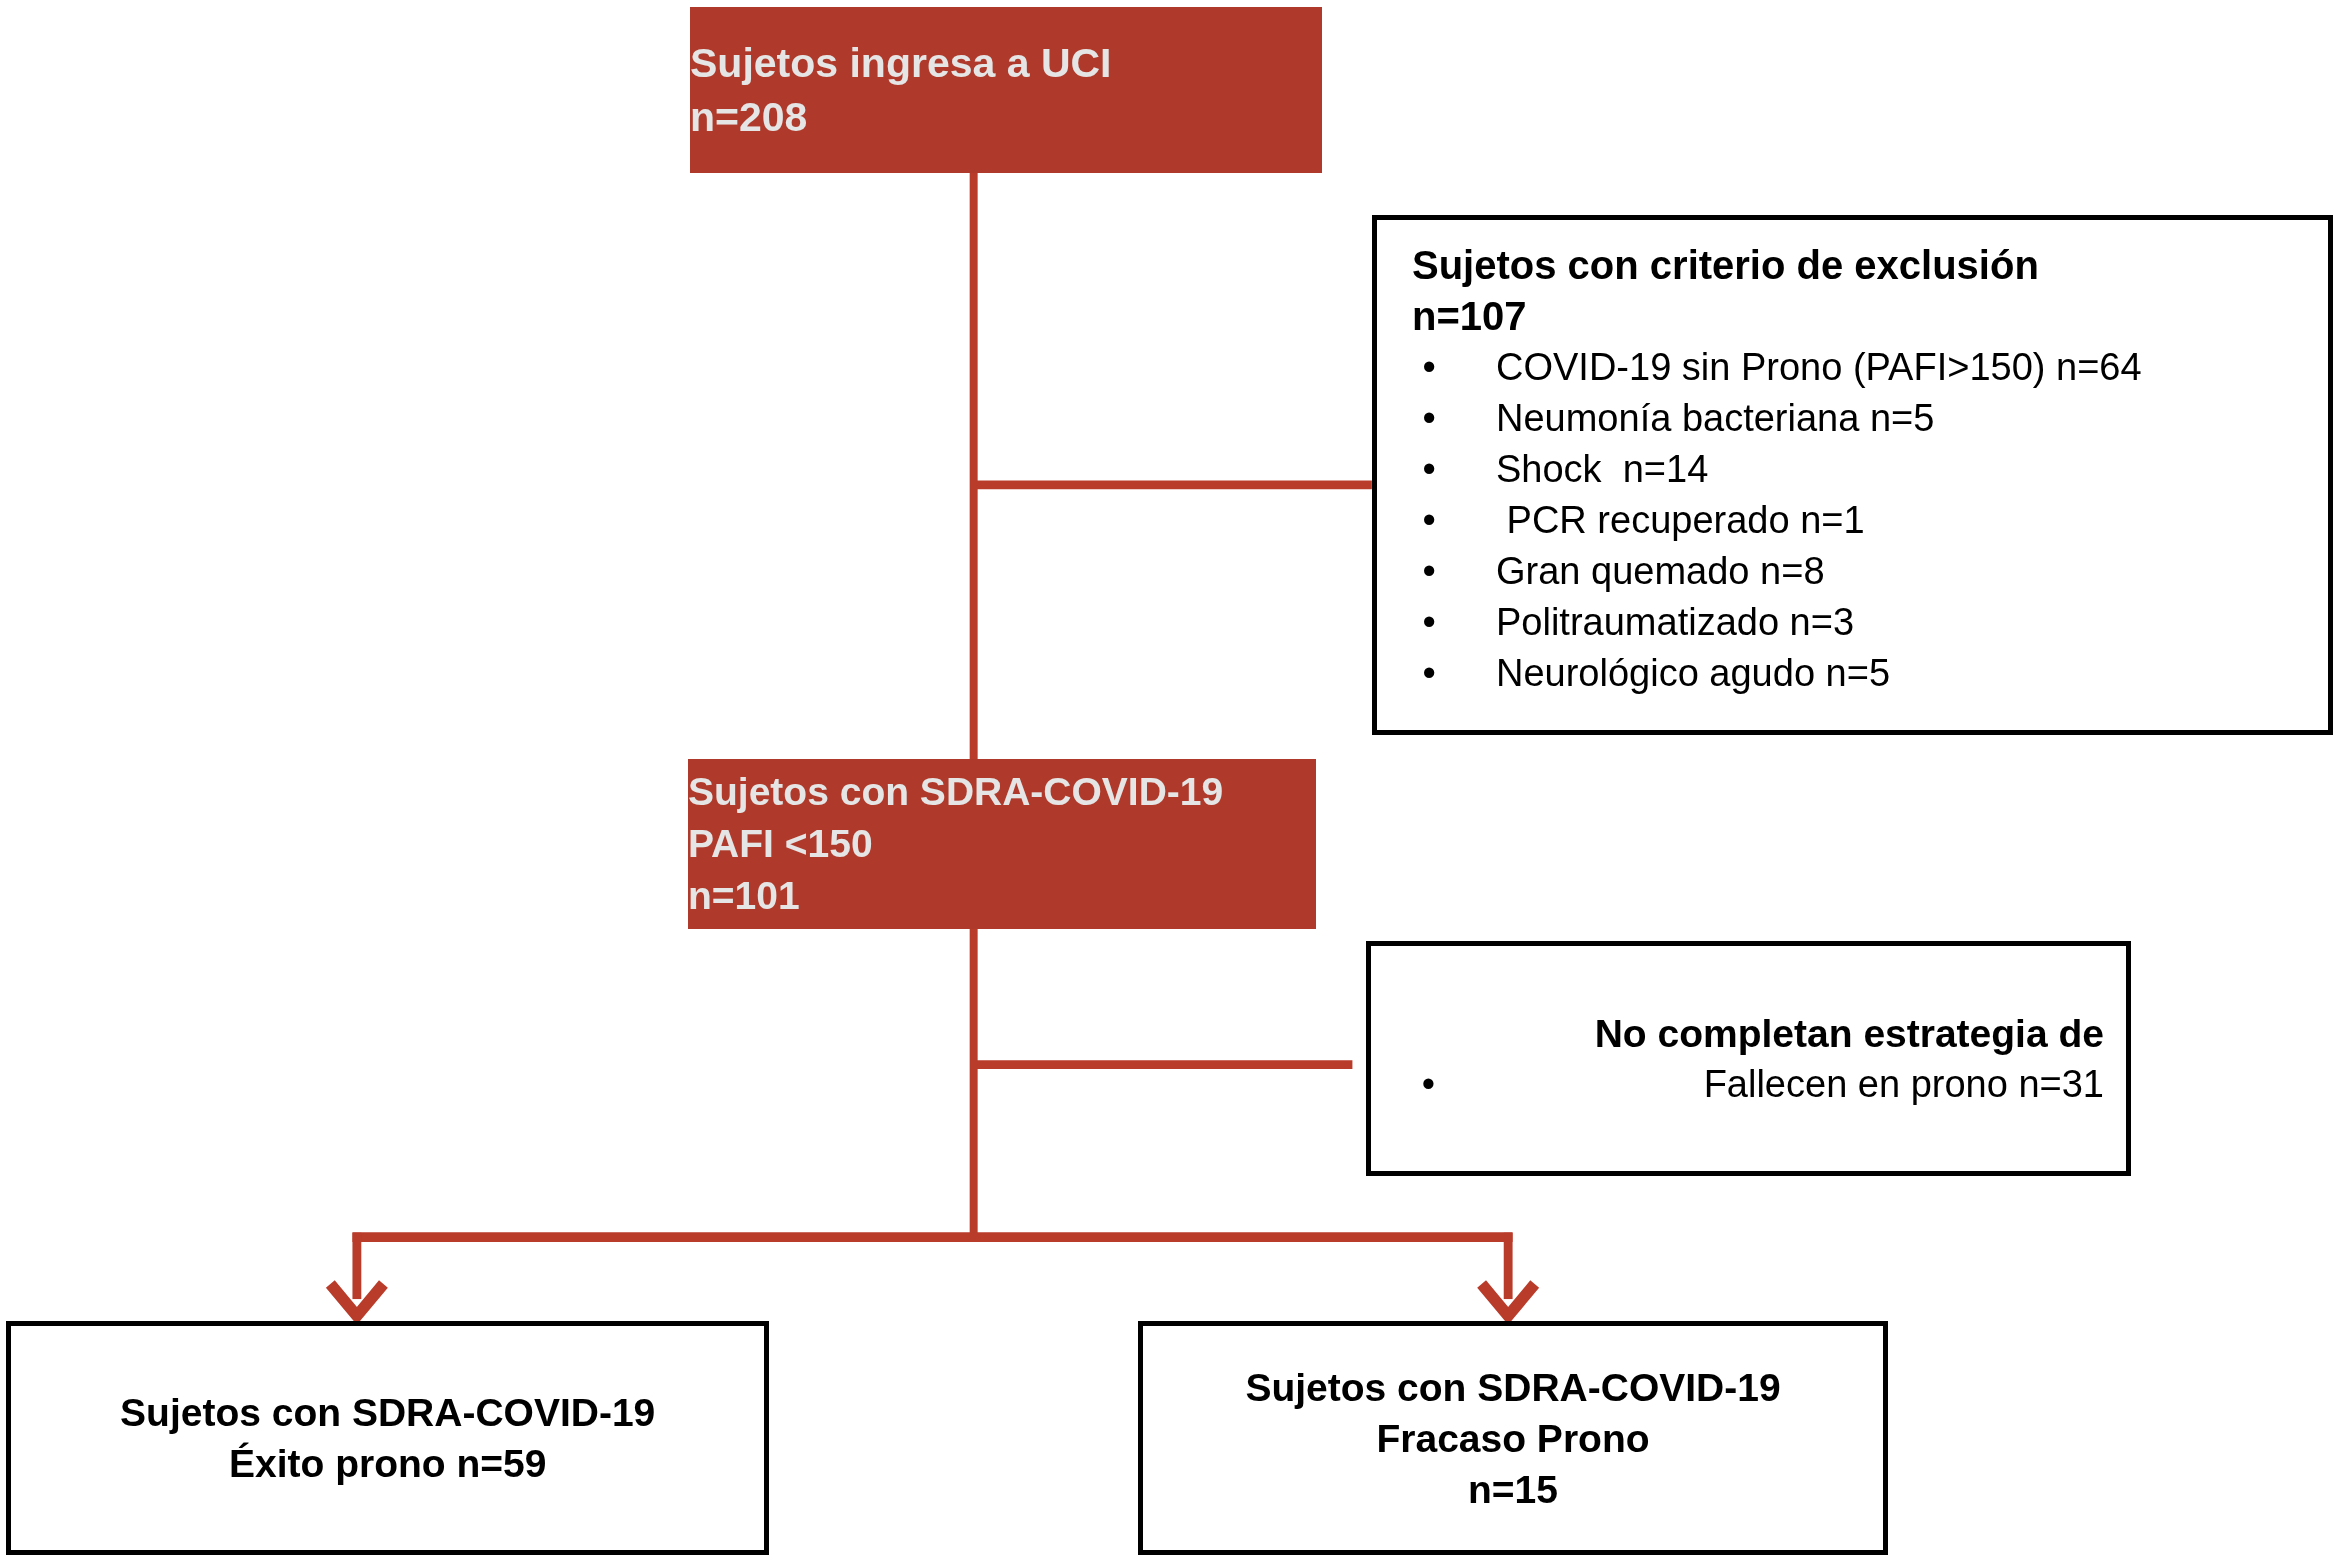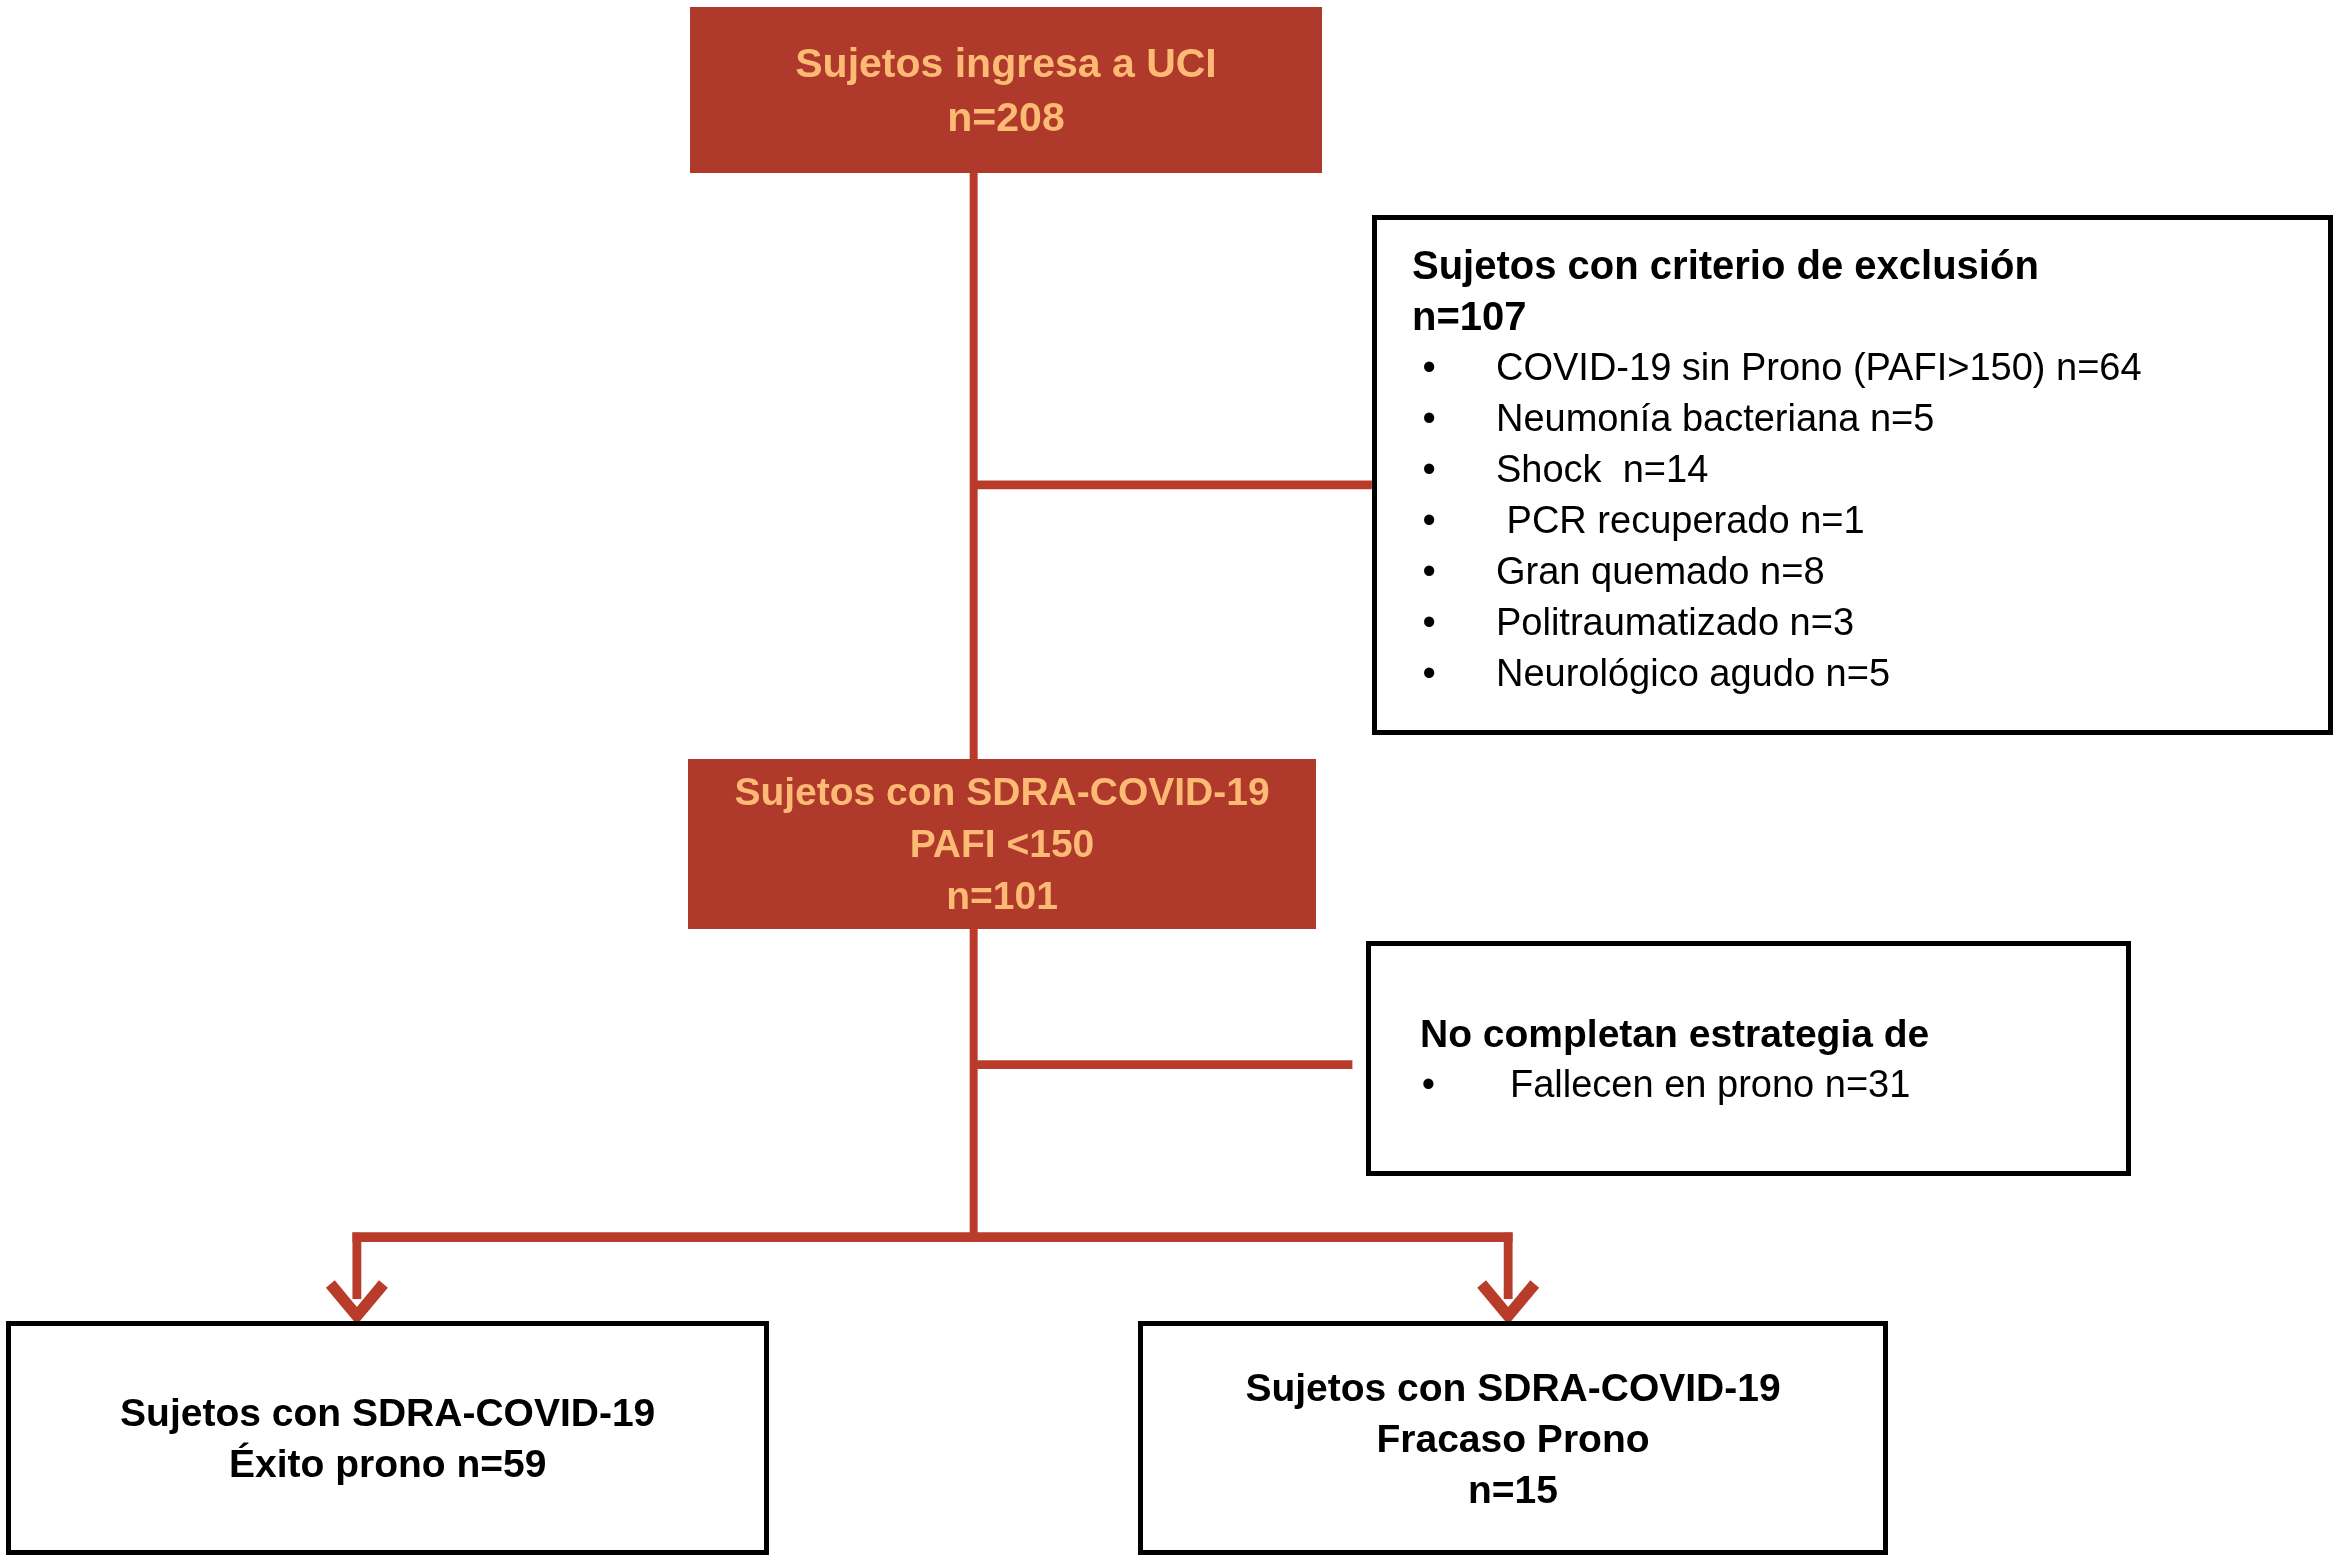--- a/index.html
+++ b/index.html
@@ -15,23 +15,23 @@
   .canvas{position:relative;width:2342px;height:1561px;background:var(--paper);}
 
   .connectors{position:absolute;left:0;top:0;width:2342px;height:1561px;pointer-events:none;}
   .cline{stroke:var(--line-red);fill:none;}
   .ahead{stroke:var(--line-red);fill:none;}
 
   .node{position:absolute;}
 
   .red-box{
     background:var(--box-red);
-    color:#fdba74;
+    color:#e5e5e5;
     display:flex;flex-direction:column;justify-content:center;
-    text-align:center;font-weight:700;
+    font-weight:700;
   }
   .red-box .box-line{line-height:53px;font-size:39px;}
 
   .white-box{
     background:var(--paper);
     border:5.3px solid var(--ink);
   }
 
   .icu-box{left:690px;top:7px;width:632px;height:166px;}
   .icu-box .box-line{font-size:41px;line-height:54px;}
@@ -45,21 +45,21 @@
   }
   .exclusion-box .title-line{font-weight:700;font-size:40px;line-height:51px;}
   .bullets{list-style:none;}
   .bullet-item{position:relative;padding-left:84px;font-size:38px;line-height:51px;}
   .bullet-item .dot{position:absolute;left:10.6px;top:0;line-height:51px;}
   .bullet-text{white-space:pre-wrap;}
 
   .incomplete-box{
     left:1366px;top:941px;width:765px;height:235px;
     display:flex;flex-direction:column;justify-content:center;
-    padding-left:49px;padding-right:22px;
+    padding-left:49px;padding-right:22px;text-align:right;
   }
   .incomplete-box .title-line{font-weight:700;font-size:39px;line-height:50px;}
   .incomplete-box .bullet-item{padding-left:90px;font-size:38px;line-height:50px;}
   .incomplete-box .bullet-item .dot{left:1.8px;line-height:50px;}
 
   .outcome-box{
     display:flex;flex-direction:column;justify-content:center;
     text-align:center;font-weight:700;
   }
   .outcome-box .box-line{font-size:39px;line-height:51px;}

